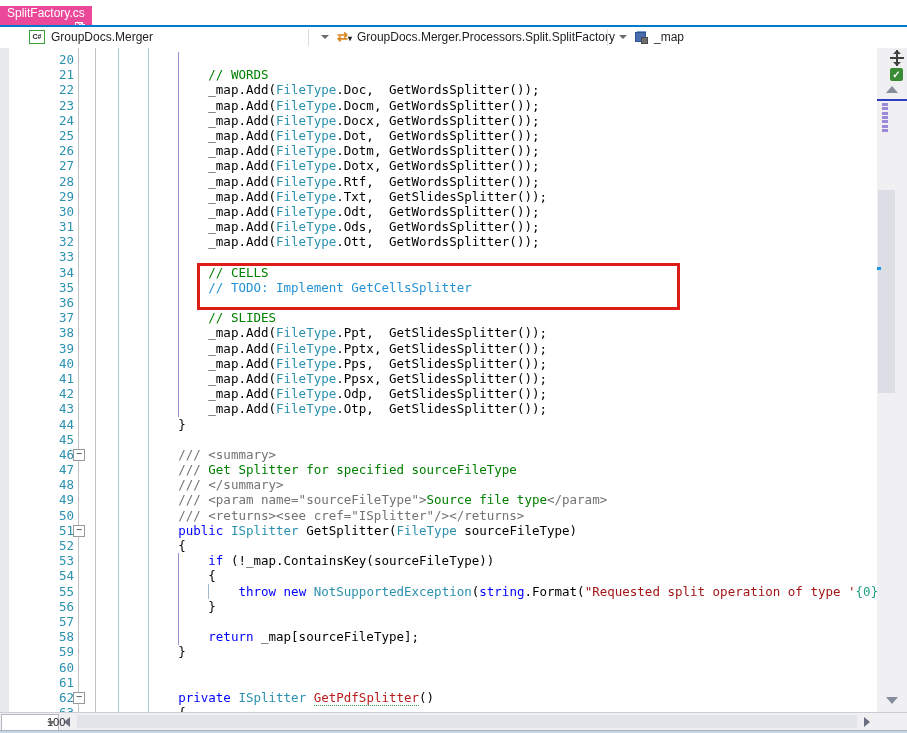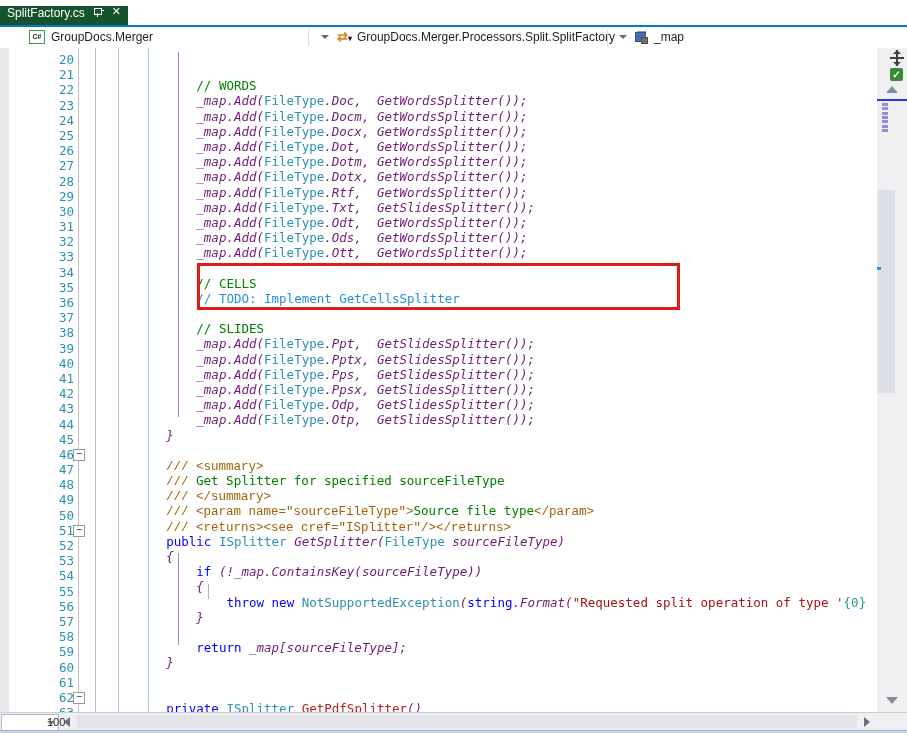--- a/index.html
+++ b/index.html
@@ -1,22 +1,22 @@
 <!DOCTYPE html>
 <html><head>
 <meta charset="utf-8">
 <style>
   html,body{margin:0;padding:0;background:#fff;}
   #stage{position:relative;width:907px;height:733px;background:#fff;overflow:hidden;
          font-family:"Liberation Sans",sans-serif;}
 
   
   #tabstrip{position:absolute;left:0;top:0;width:907px;height:25px;background:#fff;}
-  #tab{position:absolute;left:0;top:6px;height:19px;background:#14532d;color:#fff;
-       display:flex;align-items:flex-start;padding:0 7px;font-size:12px;}
+  #tab{position:absolute;left:0;top:6px;height:19px;background:#ec4899;color:#fff;
+       display:flex;align-items:flex-end;padding:0 7px;font-size:12px;flex-direction:column;}
   #tab .pin{position:relative;width:11px;height:11px;margin-left:8px;}
   #tab .pin .head{position:absolute;left:1px;top:2px;width:6px;height:5px;border:1px solid #fff;}
   #tab .pin .stem{position:absolute;left:8px;top:4px;width:3px;height:1px;background:#fff;}
   #tab .pin .base{position:absolute;left:4px;top:7px;width:1px;height:4px;background:#fff;}
   #tab .close{margin-left:8px;font-size:11px;line-height:11px;color:#fff;}
   #accentline{position:absolute;left:0;top:25px;width:907px;height:2px;background:#007ACC;}
 
   
   #navbar{position:absolute;left:0;top:27px;width:907px;height:21px;background:#fff;
           border-bottom:1px solid #E5E5E5;font-size:12px;color:#1E1E1E;}
@@ -43,23 +43,23 @@
   #editor{position:absolute;left:0;top:48px;width:877px;height:664px;background:#fff;
           overflow:hidden;border-right:1px solid #CCCDD6;}
   #indicator-margin{position:absolute;left:0;top:0;width:9px;height:664px;background:#E7E8EC;}
   #code-lines{position:absolute;left:0;top:4px;width:877px;}
   .cl{position:relative;height:15.2px;line-height:15.2px;font-size:12.5px;
       font-family:"DejaVu Sans Mono",monospace;}
   .ln{position:absolute;left:0;top:0;width:74px;text-align:right;color:#2B91AF;}
   .fb{position:absolute;left:73px;top:2.5px;width:10px;height:10px;border:1px solid #989898;
       background:#fff;color:#404040;font-size:10px;line-height:8px;text-align:center;
       font-family:"DejaVu Sans Mono",monospace;}
-  .ct{position:absolute;left:106px;top:0;white-space:pre;color:#000;margin-top:11px;}
-  .tk-p{color:#701a75;font-style:italic;} .tk-k{color:#0000FF;} .tk-t{color:#2B91AF;} .tk-c{color:#008000;}
-  .tk-td{color:#2492D6;} .tk-g{color:#a16207;font-family:Liberation Mono, monospace;} .tk-s{color:#A31515;} .tk-f{color:#1E9E7E;}
+  .ct{position:absolute;left:118px;top:0;white-space:pre;color:#000;}
+  .tk-p{color:#000000;} .tk-k{color:#0000FF;} .tk-t{color:#2B91AF;} .tk-c{color:#008000;}
+  .tk-td{color:#2492D6;} .tk-g{color:#737373;} .tk-s{color:#A31515;} .tk-f{color:#1E9E7E;}
   .tk-u{color:#b91c1c;border-bottom:1px dotted #2E9E4E;}
 
   .foldline{position:absolute;top:0;width:1px;height:664px;background:#C2C2C2;}
   .guide{position:absolute;width:1px;}
   #redbox{position:absolute;left:197px;top:215px;width:477px;height:41px;
           border:3px solid #DD1B17;}
 
   
   #vrail{position:absolute;left:877px;top:48px;width:30px;height:664px;background:#F0F0F2;}
   #grip{position:absolute;left:12px;top:2px;width:16px;height:16px;}

